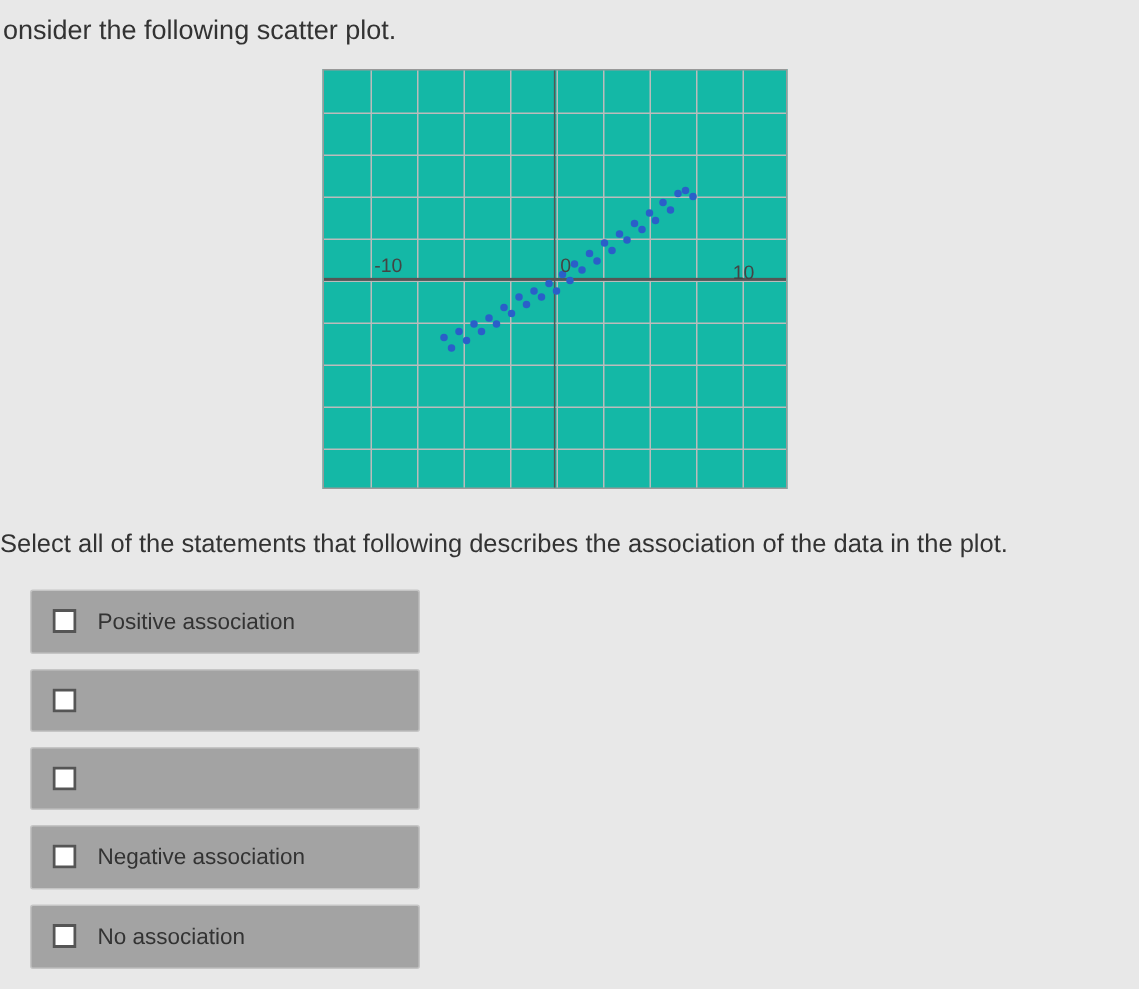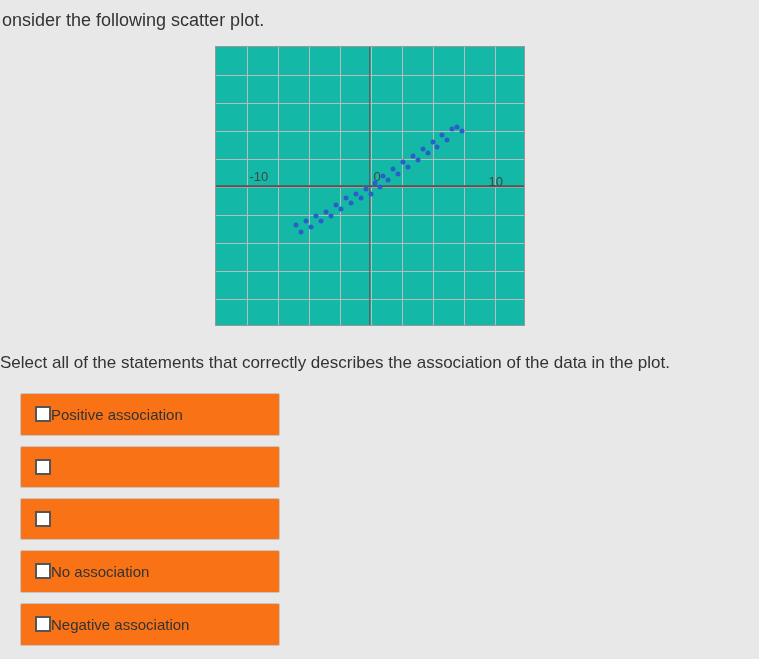--- a/index.html
+++ b/index.html
@@ -60,27 +60,28 @@
       transform: translate(-50%, -50%);
     }
     .instruction {
       font-size: 17px;
       color: #333;
       margin: 12px 0 18px 0;
       line-height: 1.4;
     }
     .options { margin-left: 20px; }
     .option-row {
-      background: #f97316;
+      background: #a3a3a3;
       border: 1px solid #c5c5c5;
       border-radius: 2px;
       padding: 12px 14px;
       margin-bottom: 10px;
       display: flex;
       align-items: center;
+      gap: 14px;
       width: fit-content;
       min-width: 260px;
     }
     .checkbox {
       width: 16px;
       height: 16px;
       border: 2px solid #555;
       background: #fff;
       flex-shrink: 0;
     }
@@ -153,35 +154,35 @@
           <div class="point" style="left: 236.84px; top: 81.76px;"></div>
           <div class="point" style="left: 241.8px; top: 79.52px;"></div>
           <div class="point" style="left: 246.76px; top: 84px;"></div>
         </div>
     <div class="tick-label" style="top: 122px; left: 34px;">-10</div>
         <div class="tick-label" style="top: 122px; left: 158px;">0</div>
         <div class="tick-label" style="top: 108px; left: 273px; margin-top: 19px;">10</div>
       </div>
   </div>
 
-  <div class="instruction">Select all of the statements that correctly describes the association of the data in the plot.</div>
+  <div class="instruction">Select all of the statements that following describes the association of the data in the plot.</div>
 
   <div class="options" id="options-list">
       <div class="option-row">
         <div class="checkbox"></div>
         <span class="option-label">Positive association</span>
       </div>
       <div class="option-row">
         <div class="checkbox"></div>
       </div>
       <div class="option-row">
         <div class="checkbox"></div>
       </div>
       <div class="option-row">
         <div class="checkbox"></div>
-        <span class="option-label">No association</span>
+        <span class="option-label">Negative association</span>
       </div>
       <div class="option-row">
         <div class="checkbox"></div>
-        <span class="option-label">Negative association</span>
+        <span class="option-label">No association</span>
       </div>
     </div>
 </div>
 
 </body></html>

